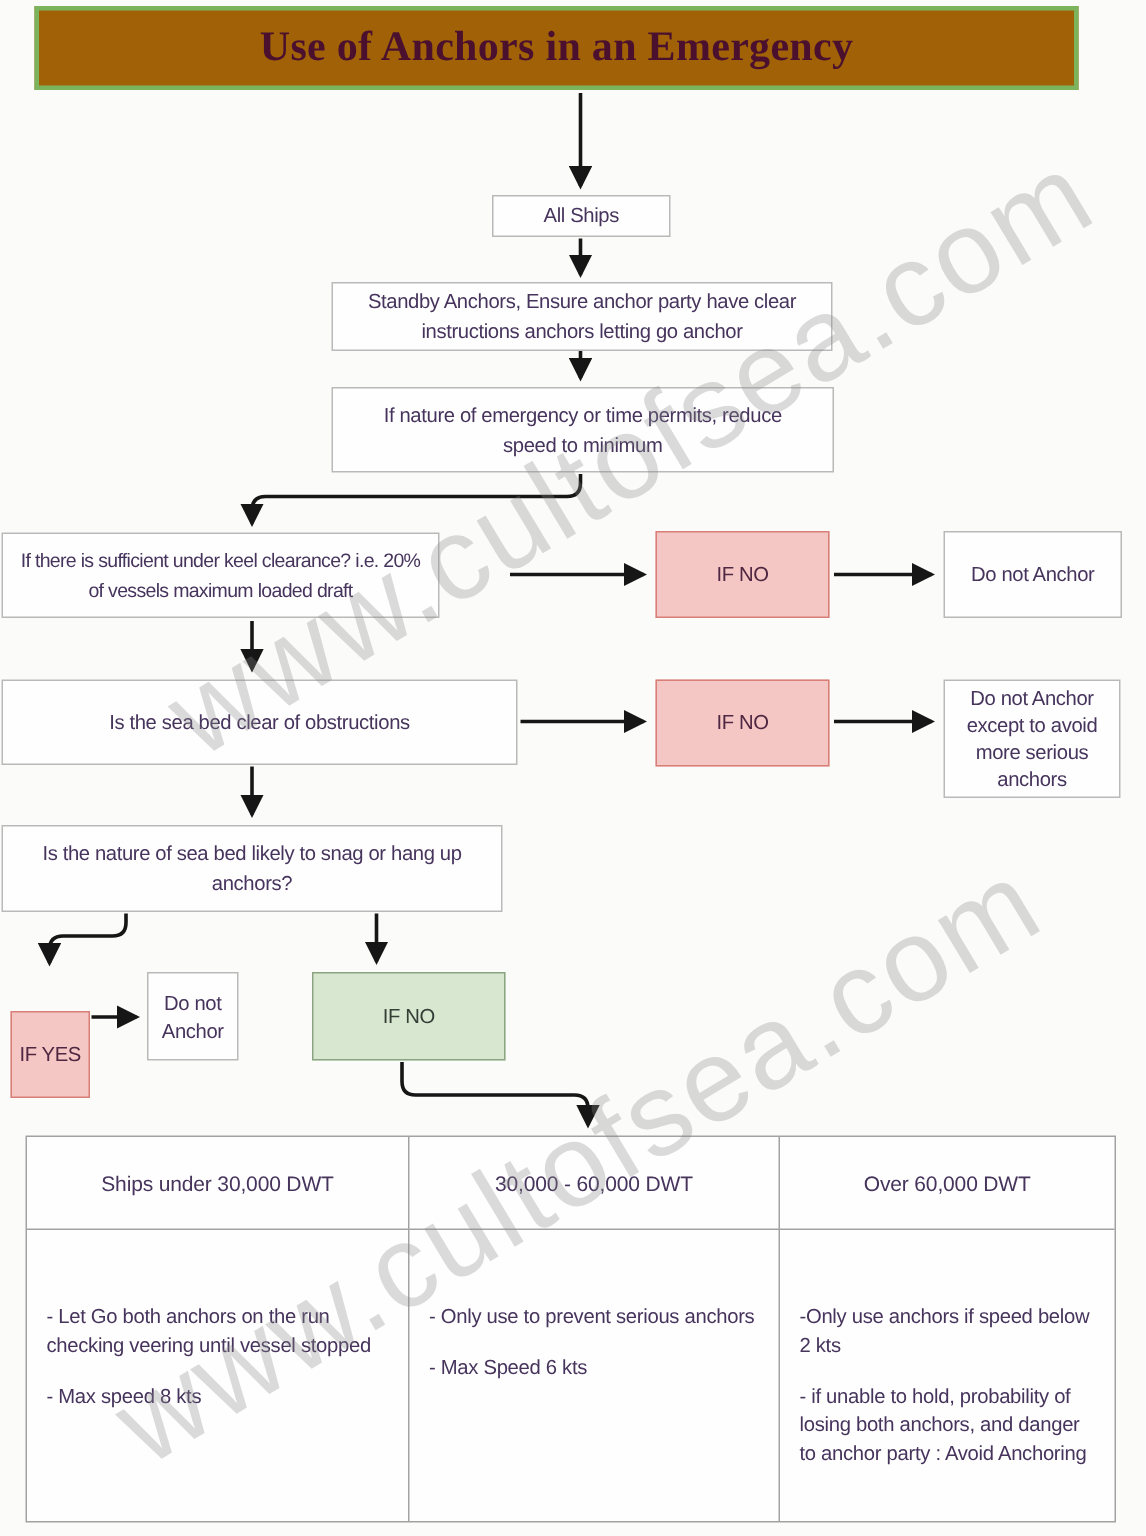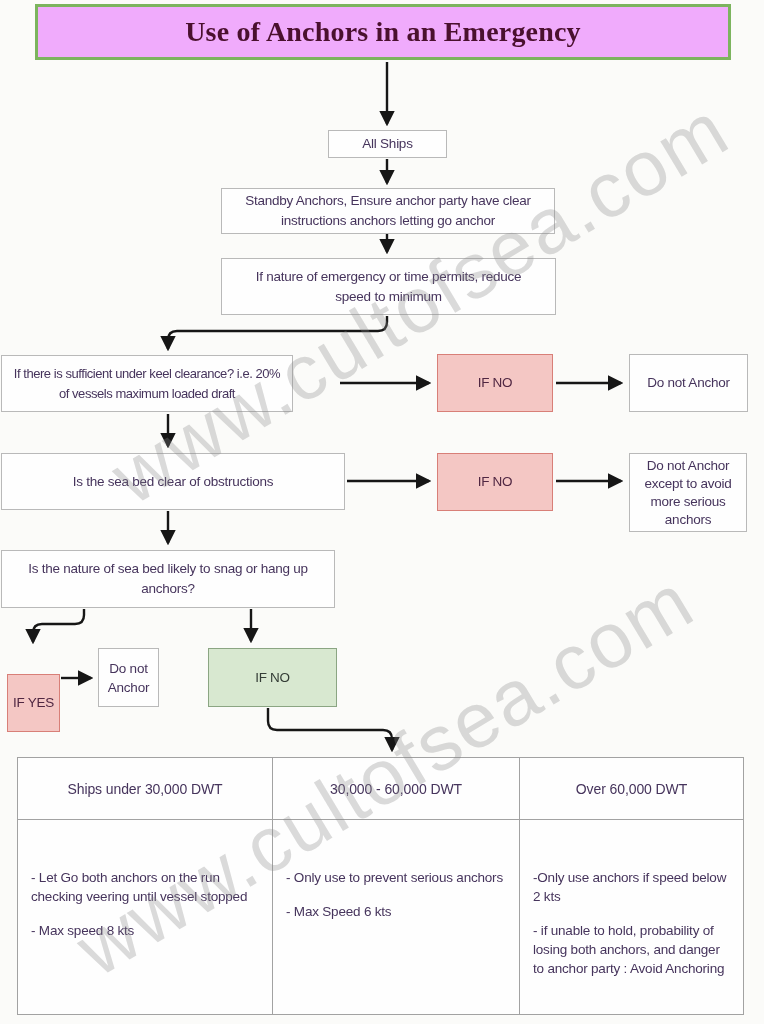--- a/index.html
+++ b/index.html
@@ -20,22 +20,22 @@
   .fbox .ln{font-size:13.5px;letter-spacing:-0.25px;line-height:20px;white-space:nowrap;}
   .keel .ln{font-size:13px;letter-spacing:-0.45px;}
   .dna2 .ln{line-height:18px;font-size:13.5px;}
   .dna3 .ln{line-height:19px;font-size:13.5px;}
 
   .pink{background:#f4c7c4;border:1px solid #d87f78;color:#502742;}
   .green{background:#d8e8d0;border:1px solid #8ba583;color:#343d36;}
   .tag{font-size:14px;letter-spacing:0;}
 
   
-  #title-box{position:absolute;left:35px;top:4px;width:696px;height:56px;box-sizing:border-box;
-             background:#f0abfc;border:3px solid #7cb45e;display:flex;align-items:center;
+  #title-box{position:absolute;left:23px;top:4px;width:696px;height:56px;box-sizing:border-box;
+             background:#a16207;border:3px solid #7cb45e;display:flex;align-items:center;
              justify-content:center;z-index:2;}
   #title-box .t{font-family:"Liberation Serif","DejaVu Serif",serif;font-weight:bold;
                 font-size:28px;color:#4a102e;letter-spacing:0.2px;}
 
   
   #all-ships{left:328px;top:130px;width:119px;height:28px;}
   #standby{left:221px;top:188px;width:334px;height:46px;}
   #reduce-speed{left:221px;top:258px;width:335px;height:57px;}
   #keel{left:1px;top:355px;width:292px;height:57px;}
   #ifno1{left:437px;top:354px;width:116px;height:58px;}

